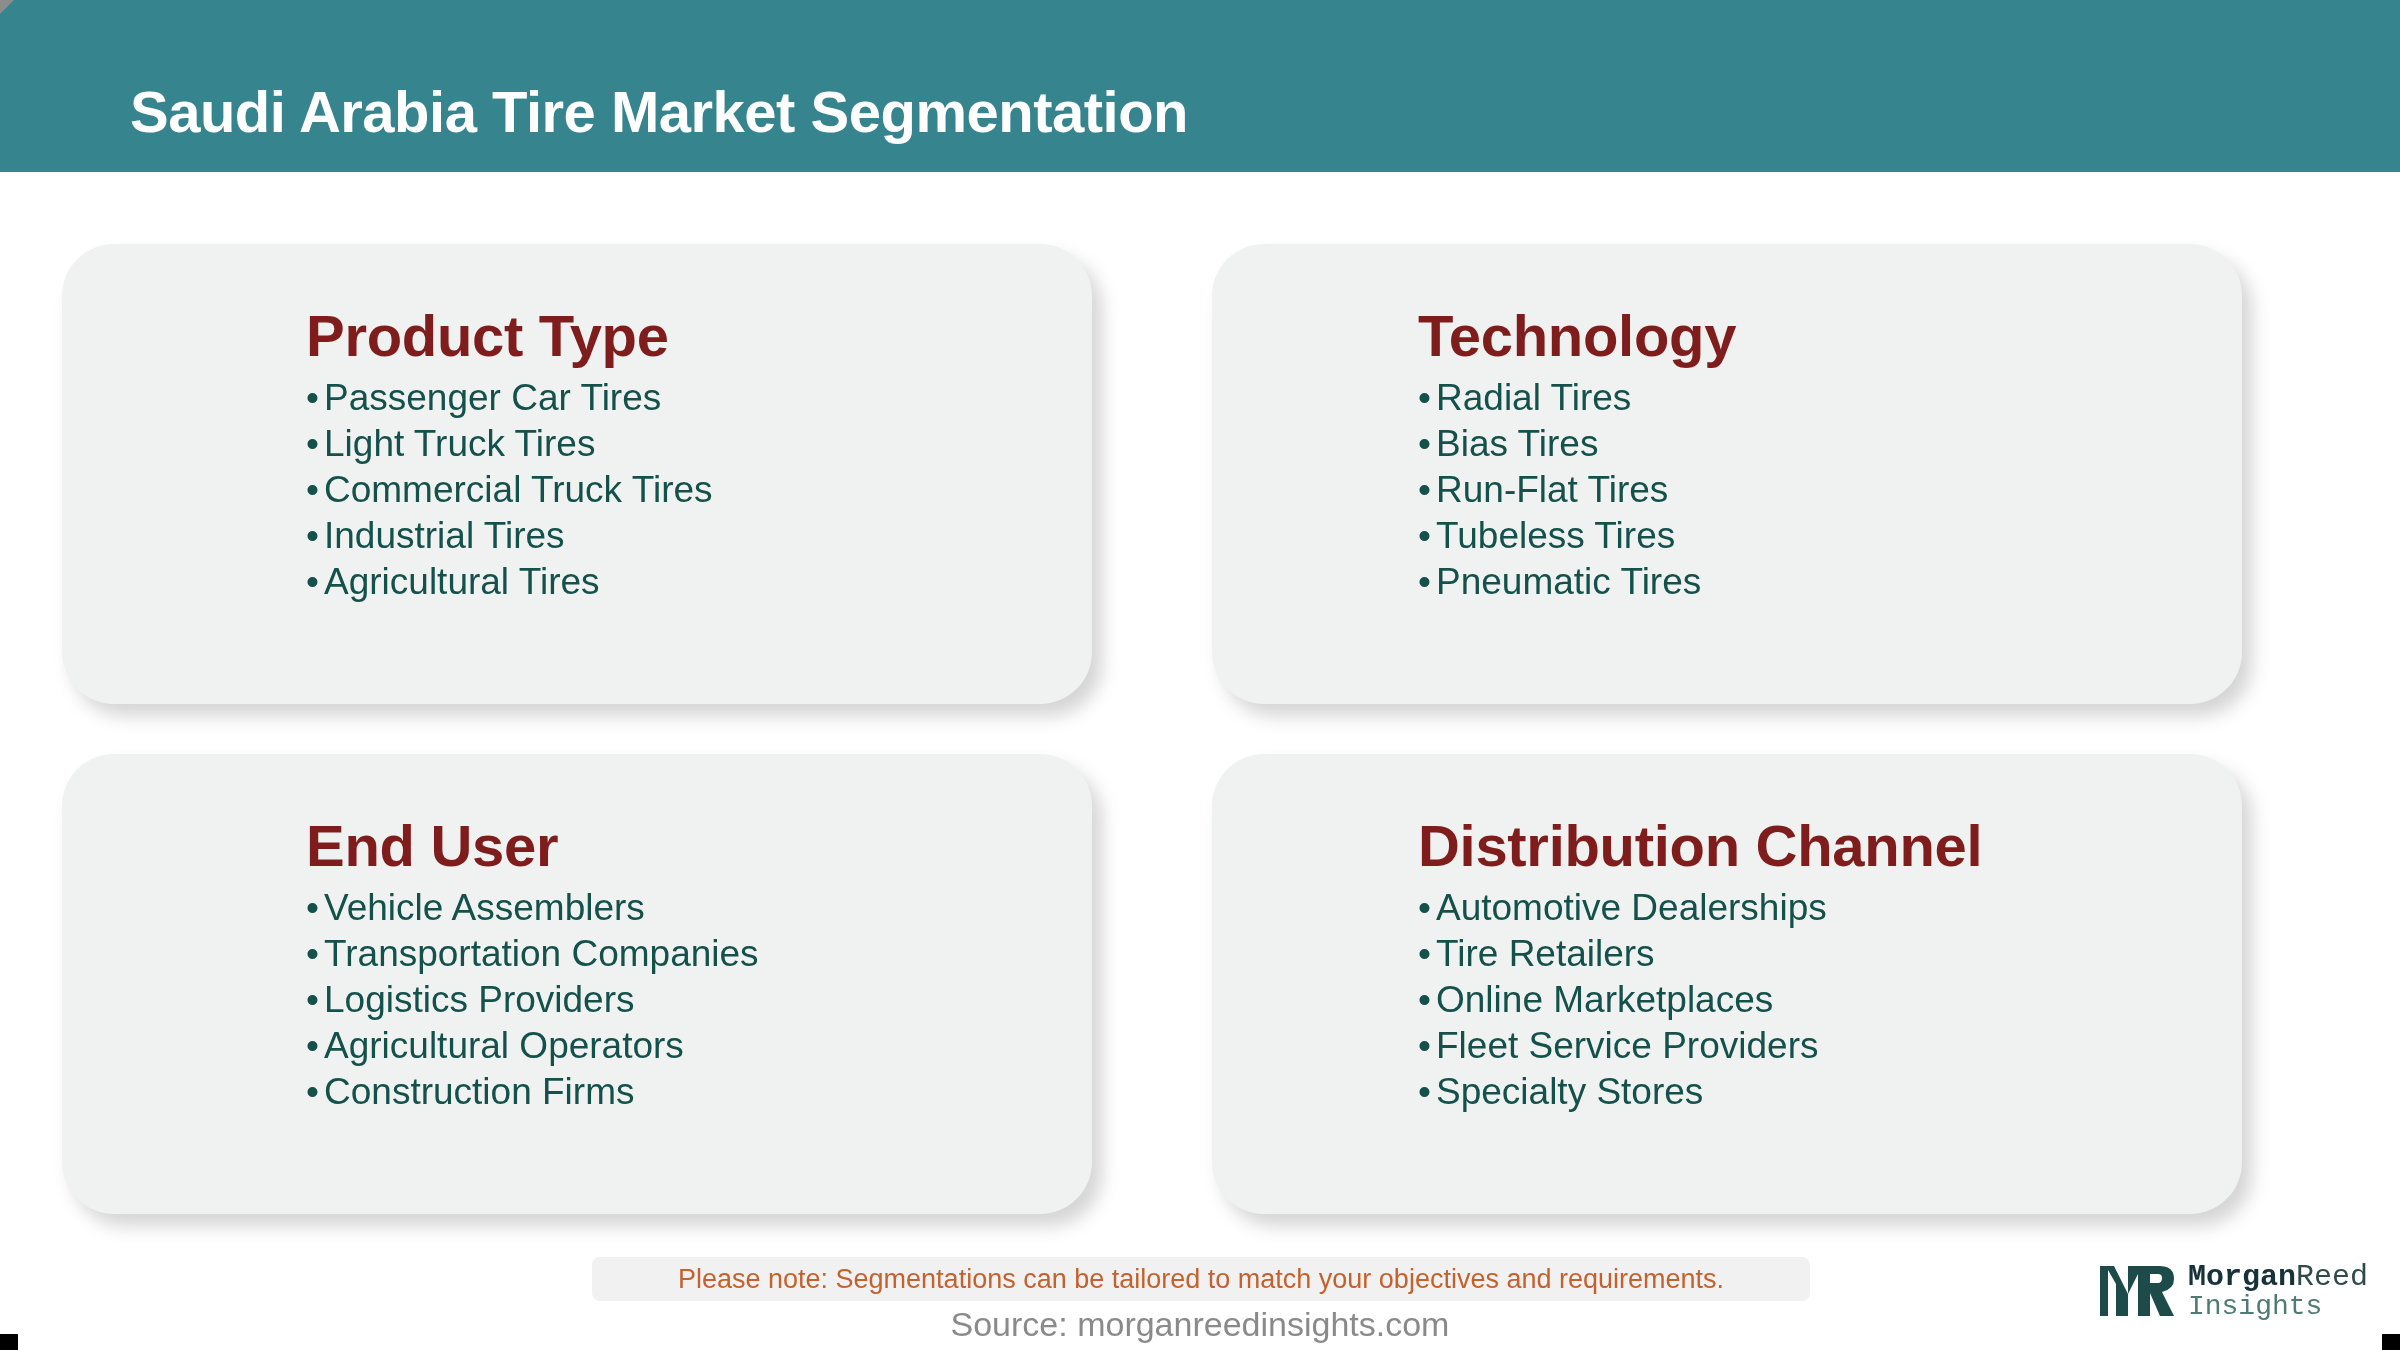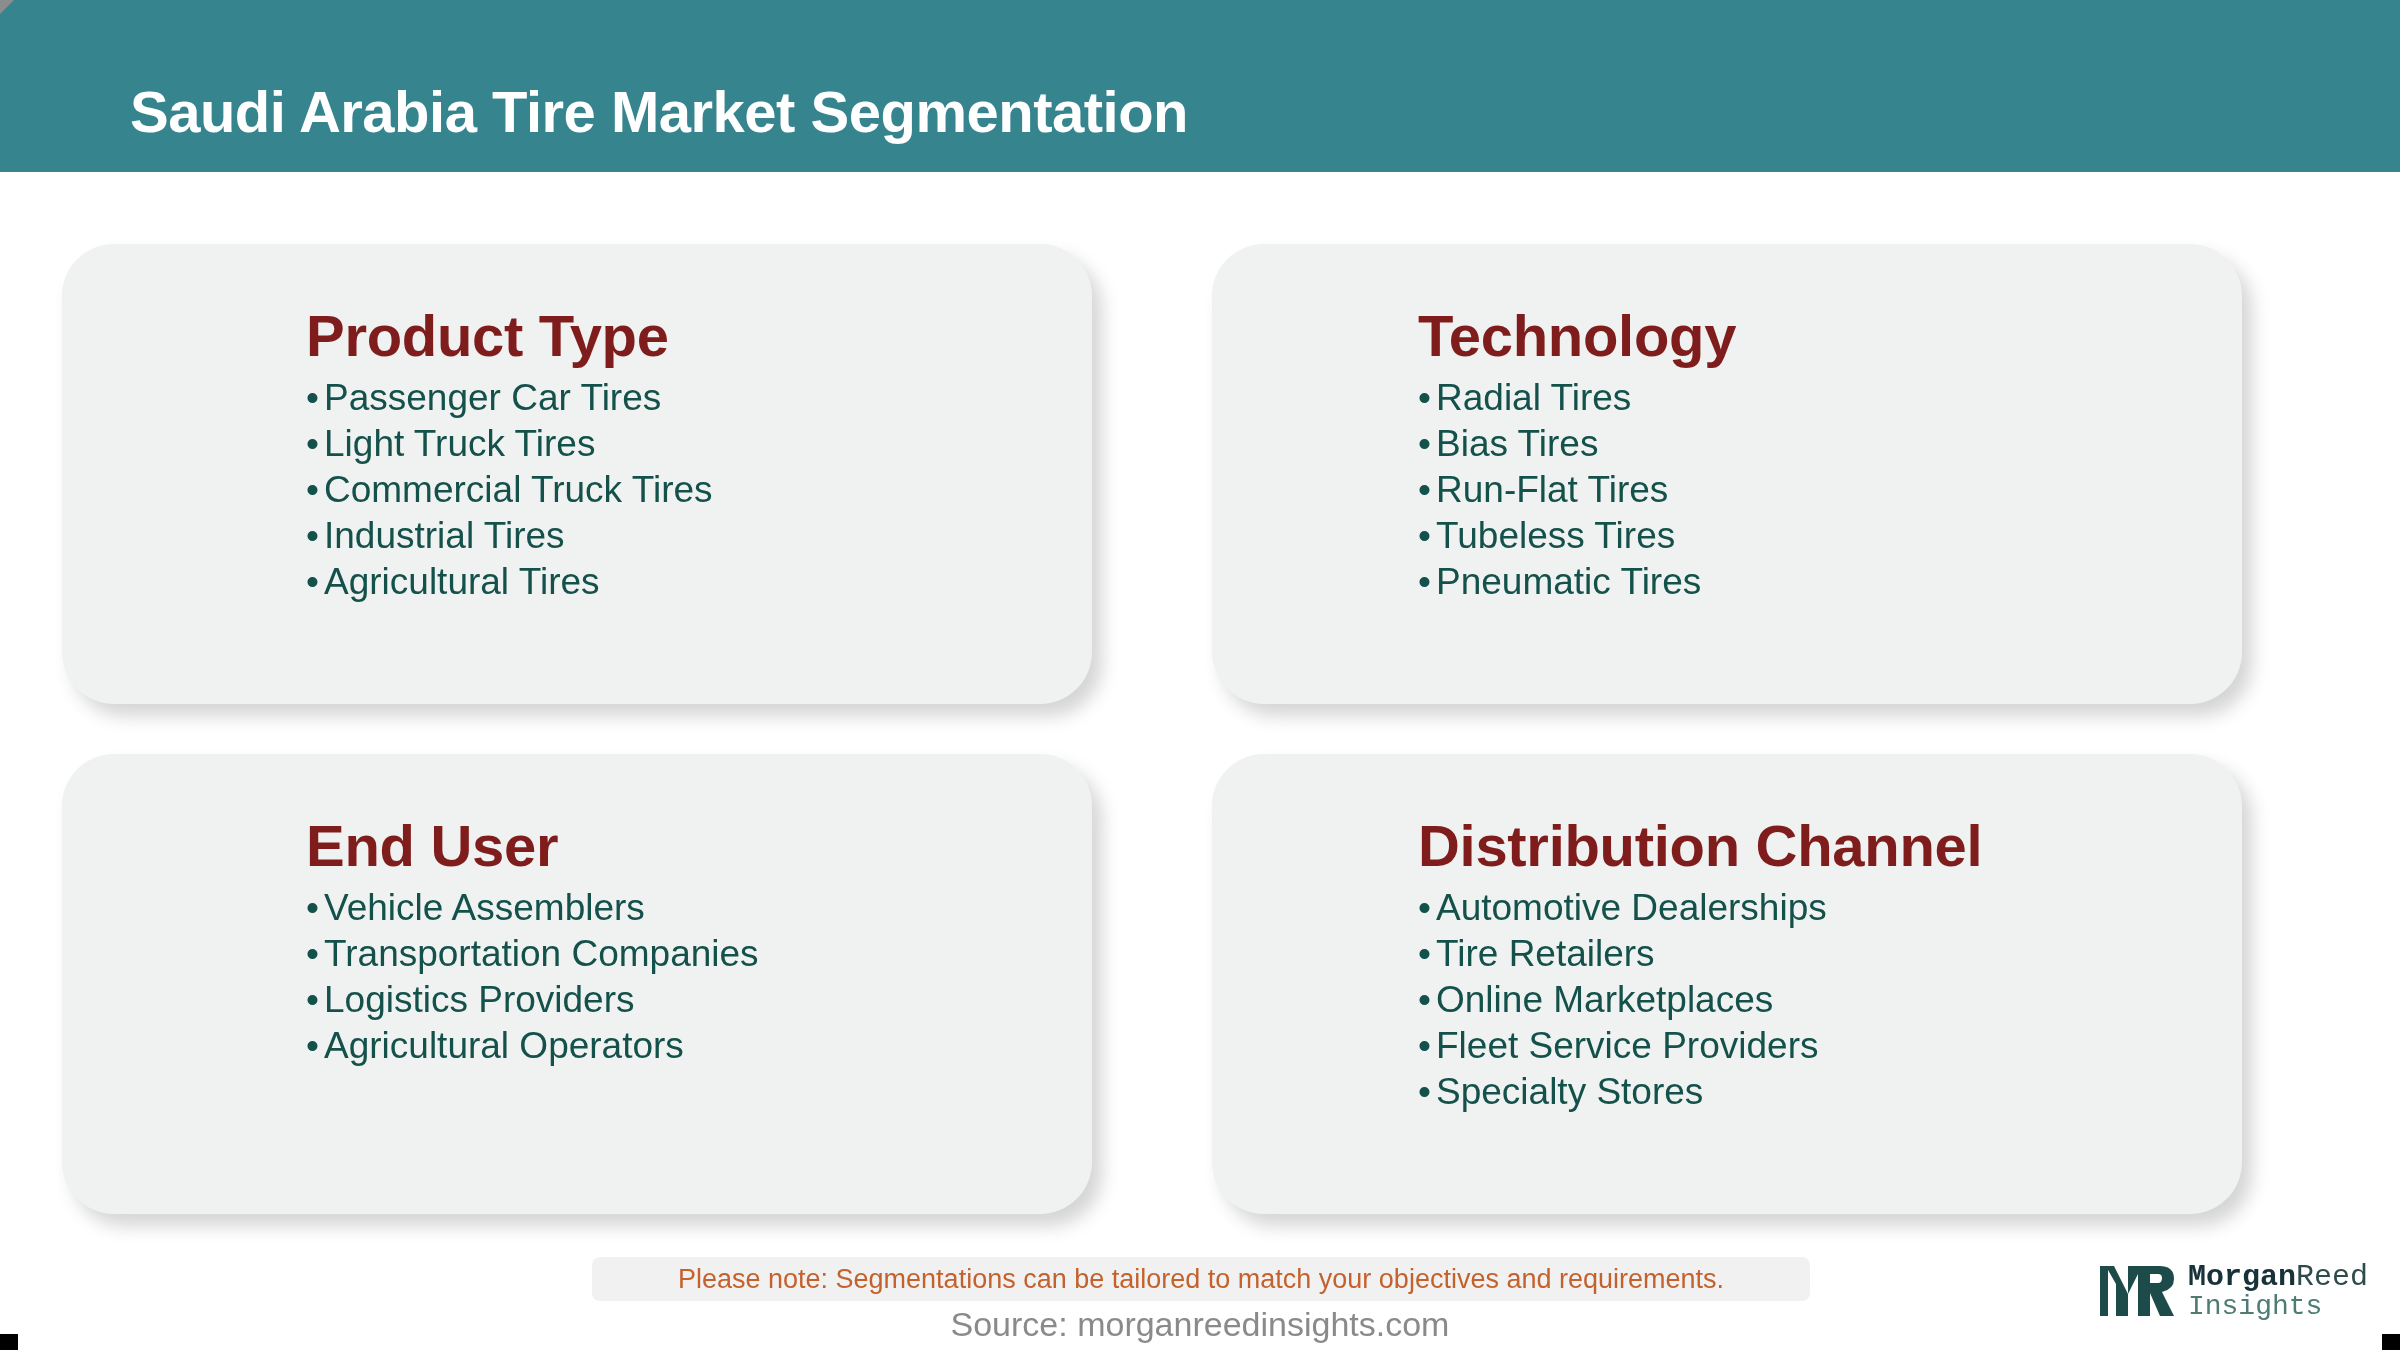--- a/index.html
+++ b/index.html
@@ -195,20 +195,21 @@
     </ul>
   </div>
 
   <div class="card pos-bl">
     <div class="card-title">End User</div>
     <ul class="card-list">
       <li><span class="bullet">•</span><span>Vehicle Assemblers</span></li>
       <li><span class="bullet">•</span><span>Transportation Companies</span></li>
       <li><span class="bullet">•</span><span>Logistics Providers</span></li>
       <li><span class="bullet">•</span><span>Agricultural Operators</span></li>
+      <li><span class="bullet">•</span><span>Construction Firms</span></li>
     </ul>
   </div>
 
   <div class="card pos-br">
     <div class="card-title">Distribution Channel</div>
     <ul class="card-list">
       <li><span class="bullet">•</span><span>Automotive Dealerships</span></li>
       <li><span class="bullet">•</span><span>Tire Retailers</span></li>
       <li><span class="bullet">•</span><span>Online Marketplaces</span></li>
       <li><span class="bullet">•</span><span>Fleet Service Providers</span></li>

